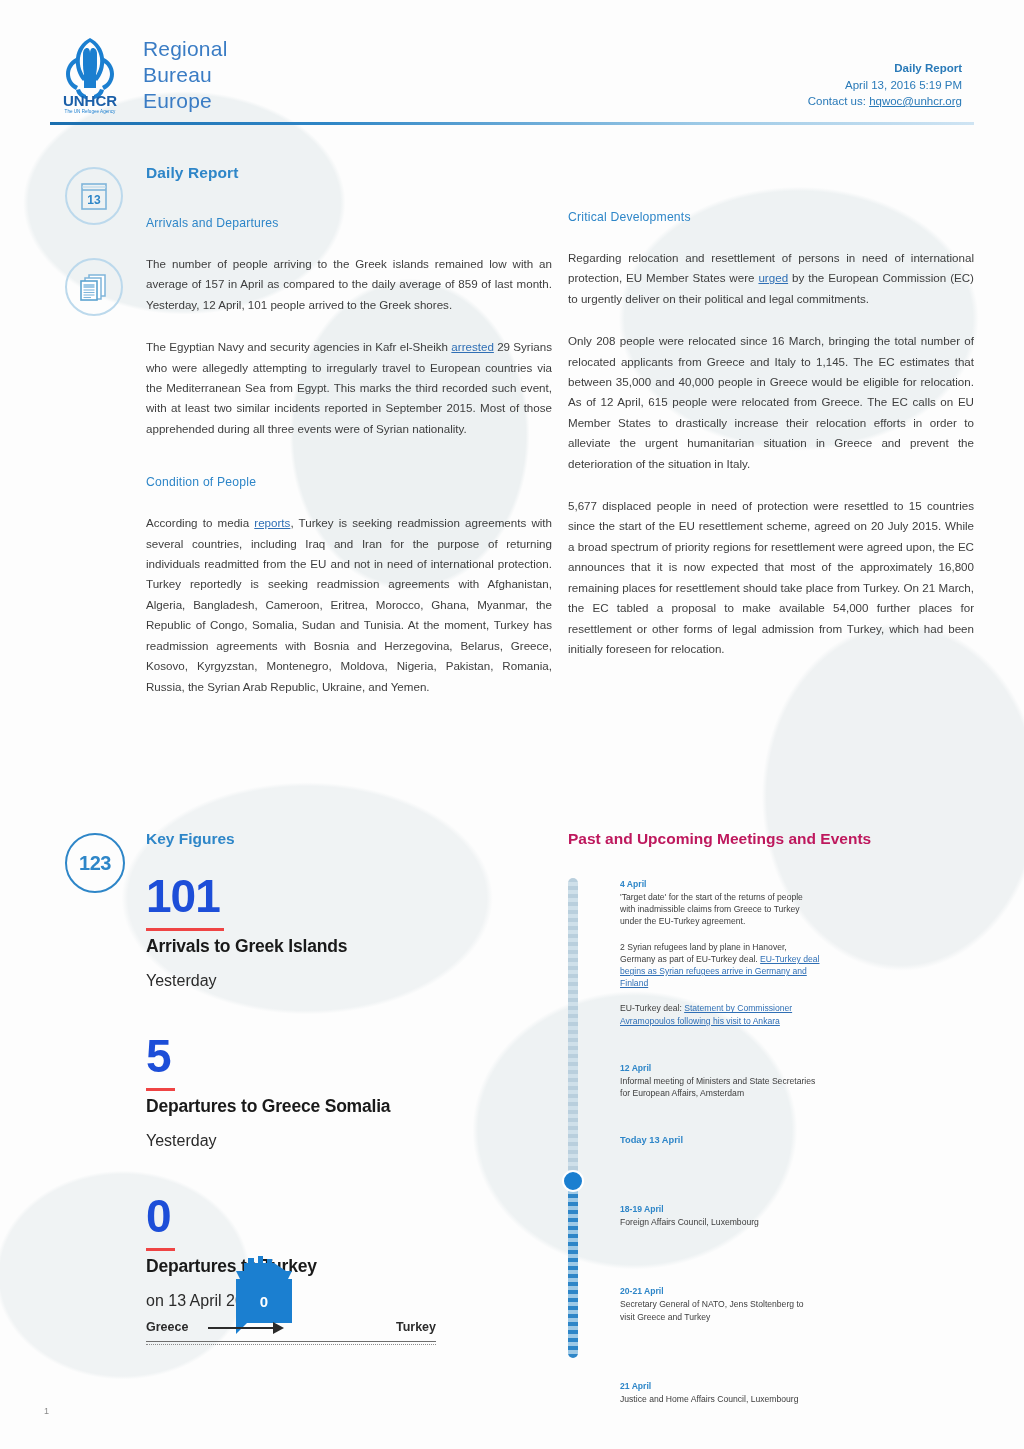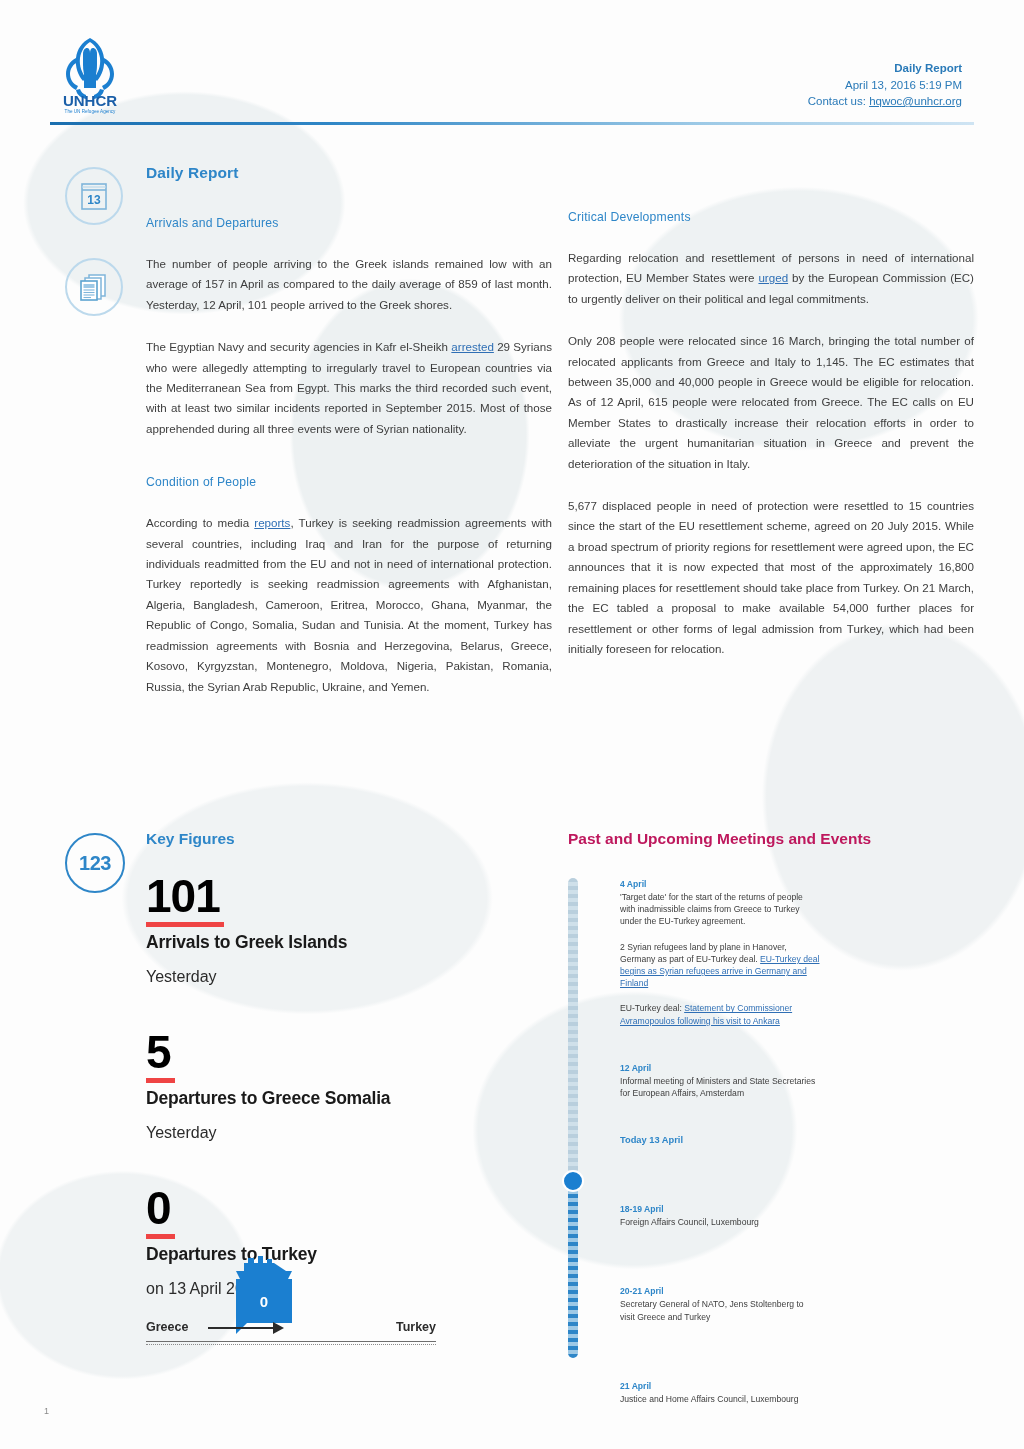--- a/index.html
+++ b/index.html
@@ -74,21 +74,21 @@
   }
   p.body a{color:#2f6fb5;}
   a.inline{color:#2f6fb5;text-decoration:underline;}
 
   
   .keyfig{position:absolute;left:146px;top:830px;width:420px;}
   .kf-head{margin:0 0 24px 0;color:#2e86c8;font-size:15.5px;font-weight:bold;}
   .kf-block{margin-bottom:42px;}
   .kf-big{
     display:inline-block;font-size:46px;line-height:48px;font-weight:bold;
-    color:#000000;border-bottom:5px solid #ef4444;padding:0 4px 2px 0;
+    color:#1d4ed8;border-bottom:3px solid #ef4444;padding:0 4px 8px 0;
     letter-spacing:-1px;
   }
   .kf-l1{font-size:17.5px;font-weight:bold;color:#1a1a1a;margin-top:5px;letter-spacing:-.2px;}
   .kf-l2{font-size:16px;color:#2b2b2b;margin-top:15px;}
 
   
   .boat-wrap{position:absolute;left:146px;top:1256px;width:290px;height:100px;}
   .bubble{
     position:absolute;left:90px;top:23px;width:56px;height:44px;background:#1b7fd0;
     display:flex;align-items:center;justify-content:center;
@@ -160,20 +160,25 @@
           <path d="M47 22 C47 18 45 16 43 16 C41 16 40 18 40 21 L40 48 L44 48 C46 44 47 38 47 33 Z"></path>
 
           <circle cx="40" cy="30" r="4.2"></circle>
           <path d="M40 35 C36 35 34 38 34 42 L34 56 L46 56 L46 42 C46 38 44 35 40 35 Z"></path>
         </g>
         <text x="40" y="74" text-anchor="middle" fill="#1b5fa8" font-family="Liberation Sans, sans-serif" font-size="15" font-weight="bold">UNHCR</text>
         <text x="40" y="81" text-anchor="middle" fill="#1b7fd0" font-family="Liberation Sans, sans-serif" font-size="4.6">The UN Refugee Agency</text>
       </svg>
     </div>
 
+    <div class="logo-text">
+      <div>Regional</div>
+      <div>Bureau</div>
+      <div>Europe</div>
+    </div>
 
     <div class="hdr-right">
       <div class="bold">Daily Report</div>
       <div>April 13, 2016 5:19 PM</div>
       <div>
         <span>Contact us:</span>
         <a href="#">hqwoc@unhcr.org</a>
       </div>
     </div>
 

